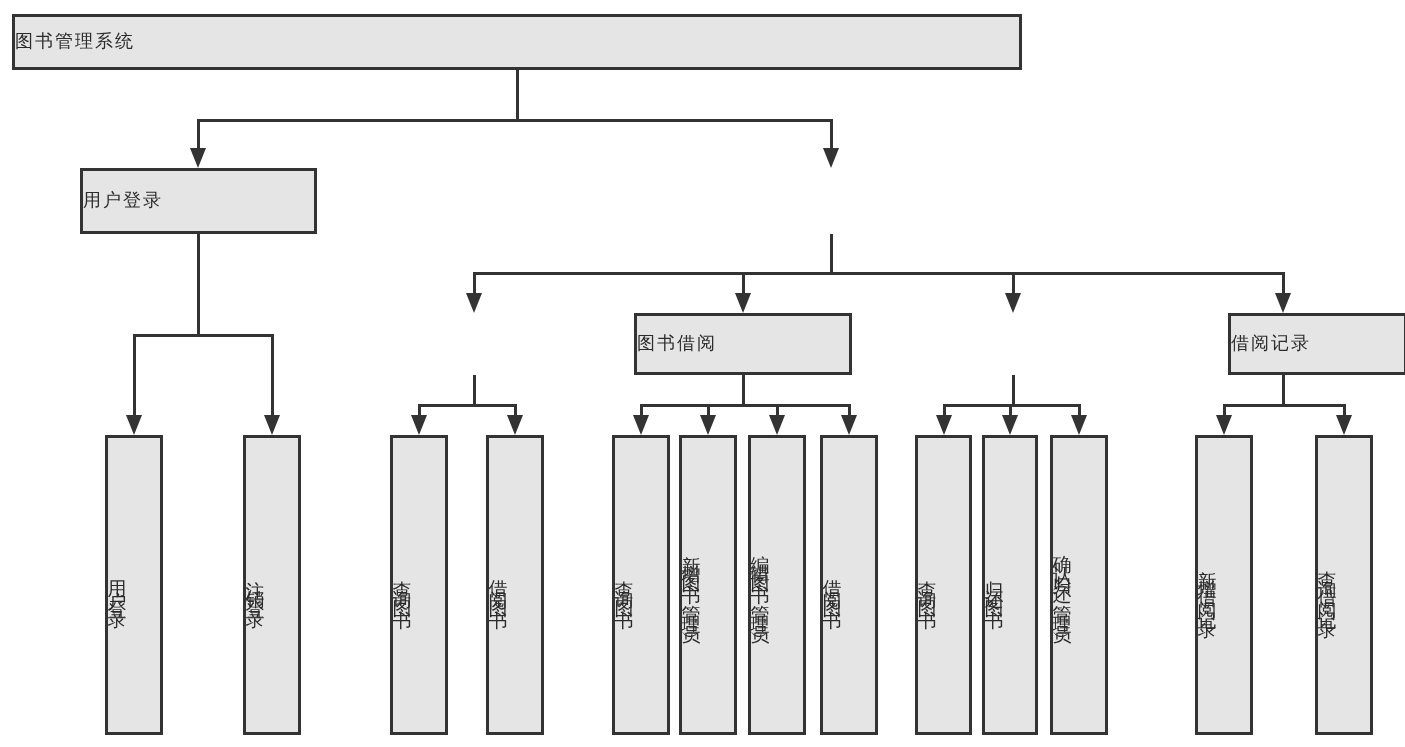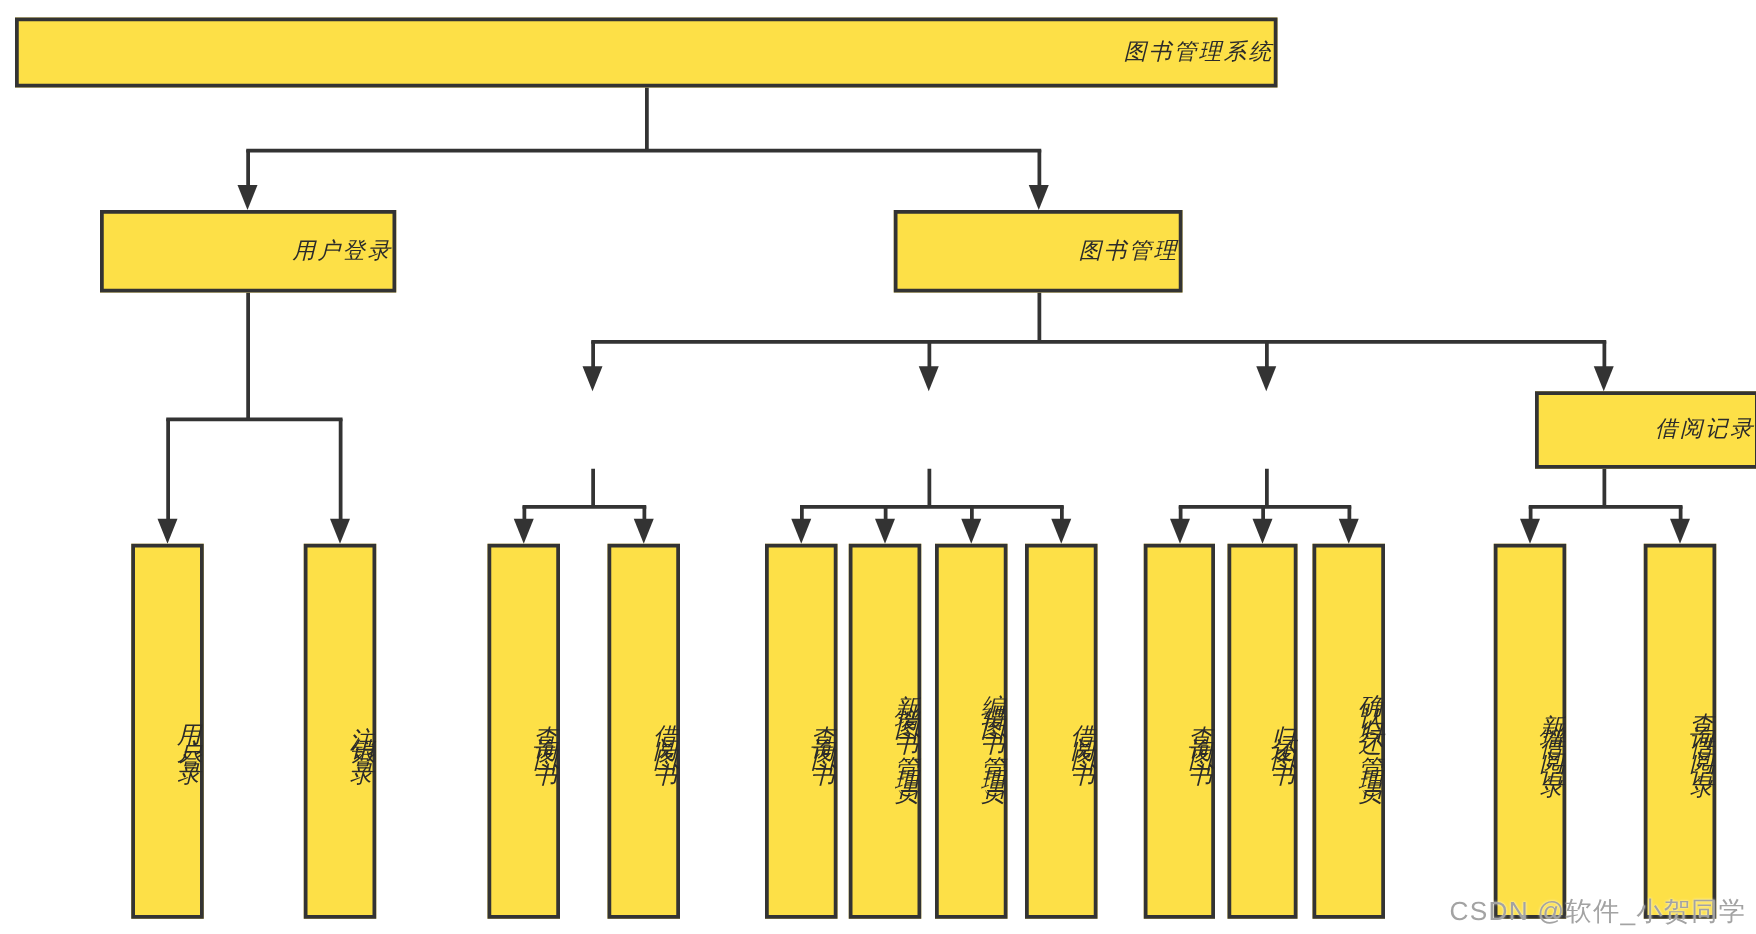--- a/index.html
+++ b/index.html
@@ -8,23 +8,23 @@
   }
   html,body{margin:0;padding:0;}
   body{
     width:1405px;height:747px;background:#ffffff;
     font-family:"Liberation Sans","DejaVu Sans",sans-serif;
     overflow:hidden;
   }
   #canvas{position:relative;width:1405px;height:747px;background:#ffffff;}
   .node{
     position:absolute;box-sizing:border-box;
-    border:3px solid var(--line);background:#fde047;
-    display:flex;align-items:center;justify-content:flex-end;
-    color:var(--text);z-index:2;font-style:italic;
+    border:3px solid var(--line);background:#e5e5e5;
+    display:flex;align-items:center;justify-content:flex-start;
+    color:var(--text);z-index:2;
   }
   .node .lbl{
     font-size:18px;letter-spacing:2px;white-space:nowrap;line-height:1.2;
   }
   .node.v .lbl{
     writing-mode:vertical-lr;text-orientation:mixed;
     font-size:19px;letter-spacing:10px;line-height:1;white-space:normal;
   }
   .seg{position:absolute;background:var(--line);z-index:1;}
   .arrow{
@@ -35,29 +35,28 @@
   .watermark{
     position:absolute;right:8px;bottom:4px;z-index:10;
     font-size:21px;color:#a3a3a3;letter-spacing:1px;
     text-shadow:0 0 2px rgba(255,255,255,0.9);
   }
 </style>
 </head>
 <body>
 
 <div id="canvas">
-  <div class="watermark">CSDN @软件_小贺同学</div>
 <div class="node" style="left: 12px; top: 14px; width: 1010px; height: 56px;">
       <span class="lbl">图书管理系统</span>
     </div>
     <div class="node" style="left: 80px; top: 168px; width: 237px; height: 66px;">
       <span class="lbl">用户登录</span>
     </div>
-    <div class="node" style="left: 715px; top: 168px; width: 231px; height: 66px;">
-      <span class="lbl">图书管理</span>
+    <div class="node" style="left: 634px; top: 313px; width: 218px; height: 62px;">
+      <span class="lbl">图书借阅</span>
     </div>
     <div class="node" style="left: 1228px; top: 313px; width: 179px; height: 62px;">
       <span class="lbl">借阅记录</span>
     </div>
     <div class="node v" style="left: 105px; top: 435px; width: 58px; height: 300px;">
       <span class="lbl">用户登录</span>
     </div>
     <div class="node v" style="left: 243px; top: 435px; width: 58px; height: 300px;">
       <span class="lbl">注销登录</span>
     </div>

